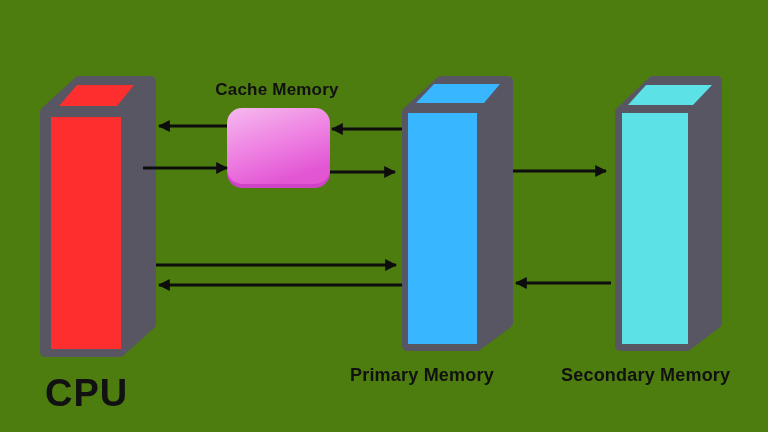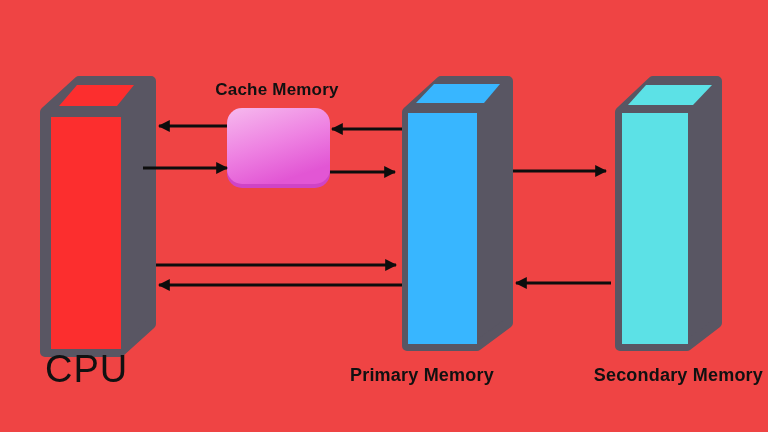--- a/index.html
+++ b/index.html
@@ -5,21 +5,21 @@
   html, body {
     margin: 0;
     padding: 0;
     background: #ffffff;
     font-family: "Liberation Sans", sans-serif;
   }
   .canvas {
     position: relative;
     width: 768px;
     height: 432px;
-    background: #ef4444;
+    background: #4d7c0f;
     overflow: hidden;
   }
   .canvas svg {
     position: absolute;
     left: 0;
     top: 0;
   }
   .label {
     position: absolute;
     font-weight: 700;
@@ -30,38 +30,38 @@
   .label-cache {
     left: 187px;
     top: 81px;
     width: 180px;
     text-align: center;
     font-size: 17px;
     letter-spacing: 0.2px;
   }
   .label-cpu {
     left: 45px;
-    top: 350px;
+    top: 374px;
     font-size: 38px;
-    font-weight: 400;
+    font-weight: 700;
     letter-spacing: 1px;
   }
   .label-primary {
     left: 350px;
     top: 366px;
     width: 200px;
     text-align: left;
     font-size: 18px;
     letter-spacing: 0.2px;
   }
   .label-secondary {
     left: 561px;
     top: 366px;
     width: 202px;
-    text-align: right;
+    text-align: left;
     font-size: 18px;
     letter-spacing: 0.2px;
   }
 </style>
 </head>
 <body>
 
 <div class="canvas">
 
   <svg width="768" height="432" viewBox="0 0 768 432">

